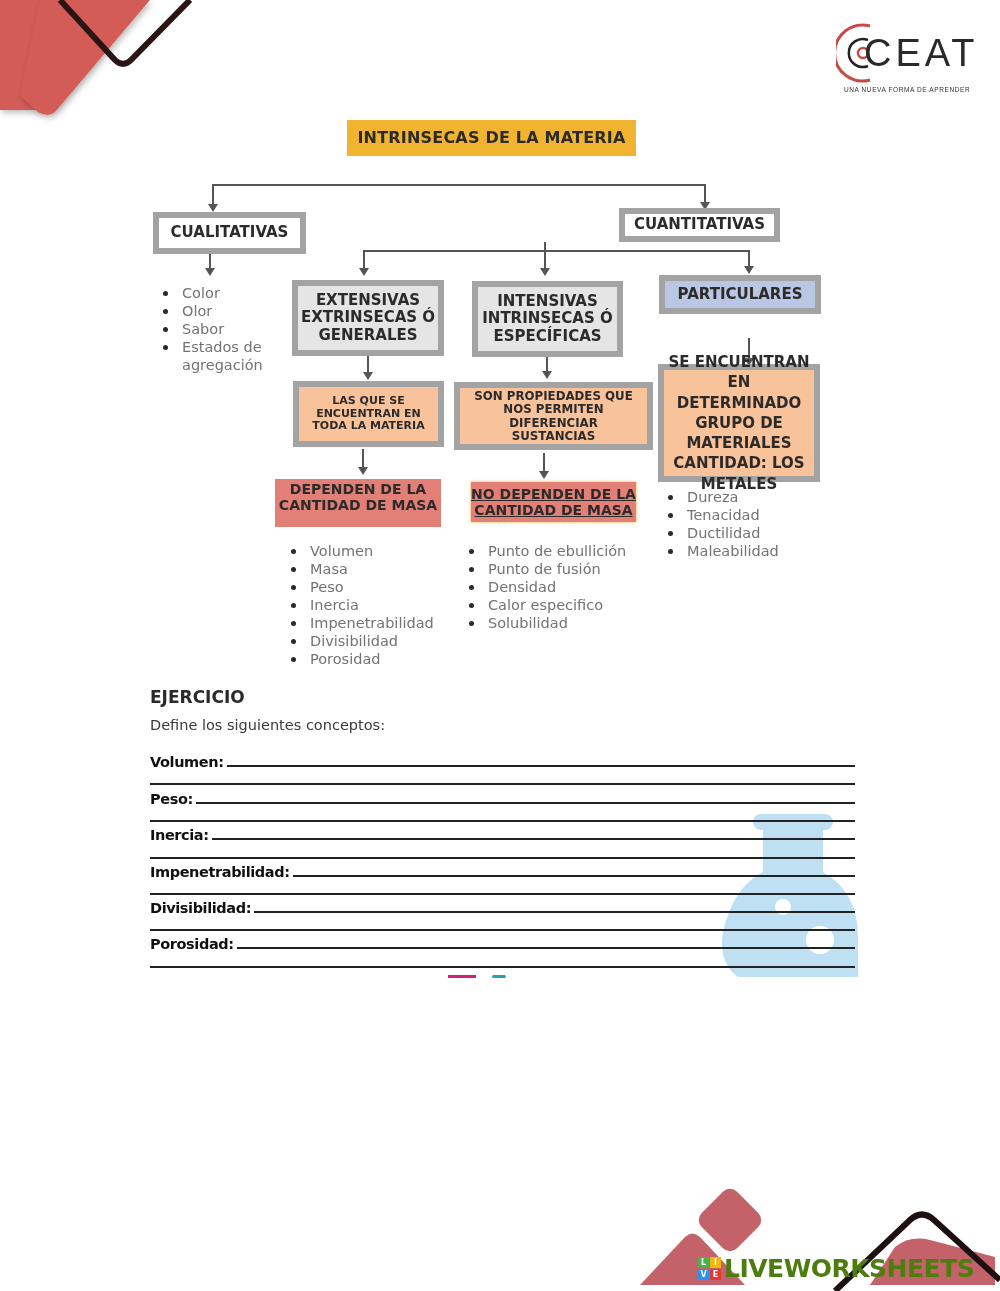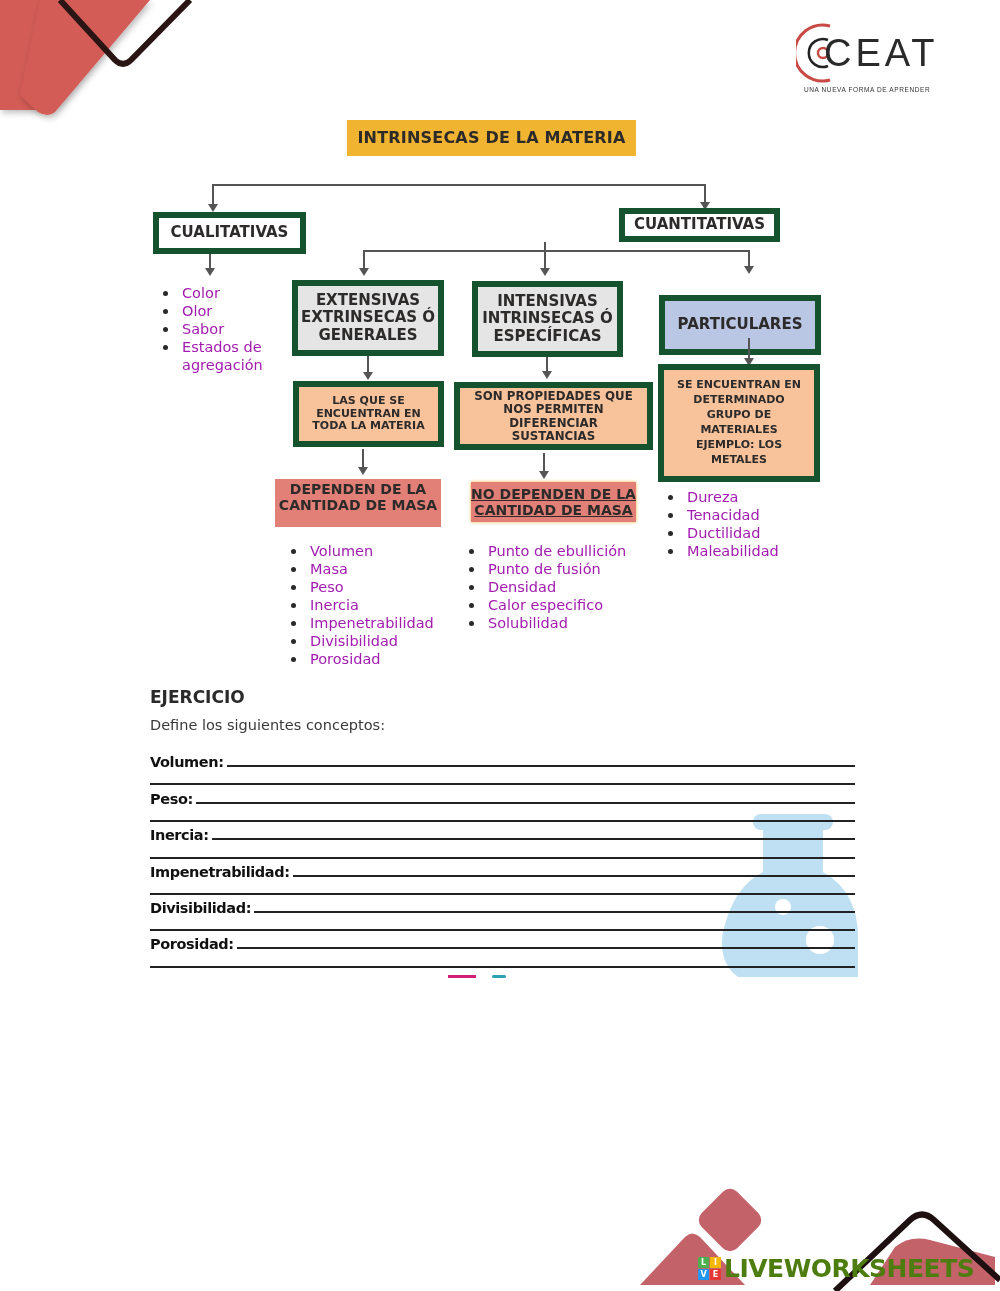--- a/index.html
+++ b/index.html
@@ -8,36 +8,36 @@
     background: #ffffff;
     font-family: "DejaVu Sans", sans-serif;
     color: #2b2b2b;
   }
   .abs { position: absolute; }
 
   
   .deco { position: absolute; }
 
   
-  .logo { left: 796px; top: 22px; width: 150px; height: 80px; }
+  .logo { left: 836px; top: 22px; width: 150px; height: 80px; }
   .logo-text {
     position: absolute; left: 12px; top: 10px;
     font-family: "Liberation Sans", sans-serif; font-size: 38px; letter-spacing: 4px;
     color: #2a2a2a; font-weight: 400;
   }
   .logo-tag {
     position: absolute; left: 8px; top: 64px;
     font-family: "Liberation Sans", sans-serif; font-size: 6.5px; letter-spacing: 0.6px; color: #333;
     white-space: nowrap;
   }
 
   
   .box {
     position: absolute; box-sizing: border-box;
-    border: 6px solid #14532d;
+    border: 6px solid #a3a3a3;
     display: flex; align-items: center; justify-content: center; text-align: center;
     font-family: "DejaVu Sans", sans-serif; font-weight: bold; color: #2d2a2a;
     line-height: 1.15;
   }
   .box-title {
     background: #f0b430; border: none;
     font-size: 16px; letter-spacing: 0.2px;
   }
   .box-white { background: #ffffff; font-size: 15px; }
   .box-peach { background: #e5e5e5; font-size: 15px; }
@@ -50,21 +50,21 @@
   .line-v { position: absolute; width: 2px; background: #555; }
   .arrow {
     position: absolute; width: 0; height: 0;
     border-left: 5px solid transparent; border-right: 5px solid transparent;
     border-top: 8px solid #555;
   }
 
   
   .blist {
     position: absolute; margin: 0; padding: 0; list-style: none;
-    font-family: "DejaVu Sans", sans-serif; font-size: 14.5px; color: #a21caf;
+    font-family: "DejaVu Sans", sans-serif; font-size: 14.5px; color: #737373;
     line-height: 18px;
   }
   .blist li { position: relative; padding-left: 22px; }
   .blist li::before {
     content: ""; position: absolute; left: 3px; top: 7px;
     width: 5px; height: 5px; border-radius: 50%; background: #2a2a2a;
   }
 
   
   .ex-title {
@@ -211,31 +211,31 @@
   <span>CANTIDAD DE MASA</span>
 </div>
 <ul class="blist" style="left:466px;top:542px;width:190px;">
   <li>Punto de ebullición</li>
   <li>Punto de fusión</li>
   <li>Densidad</li>
   <li>Calor especifico</li>
   <li>Solubilidad</li>
 </ul>
 
-<div class="box box-blue" style="left:659px;top:275px;width:162px;height:60px;margin-top:20px;">
+<div class="box box-blue" style="left:659px;top:275px;width:162px;height:39px;">
   <span>PARTICULARES</span>
 </div>
 <div class="line-v" style="left:748px;top:338px;height:22px;"></div>
 <div class="arrow" style="left:744px;top:358px;"></div>
-<div class="box box-peach-sm" style="left:658px;top:364px;width:162px;height:118px;flex-direction:column;font-size:11px;line-height:1.35;">
+<div class="box box-peach-sm" style="left:658px;top:364px;width:162px;height:118px;flex-direction:column;font-size:15px;line-height:1.35;">
   <span>SE ENCUENTRAN EN</span>
   <span>DETERMINADO</span>
   <span>GRUPO DE</span>
   <span>MATERIALES</span>
-  <span>EJEMPLO: LOS</span>
+  <span>CANTIDAD: LOS</span>
   <span>METALES</span>
 </div>
 <ul class="blist" style="left:665px;top:488px;width:150px;">
   <li>Dureza</li>
   <li>Tenacidad</li>
   <li>Ductilidad</li>
   <li>Maleabilidad</li>
 </ul>
 
 <svg class="flask" viewBox="0 0 145 165">

